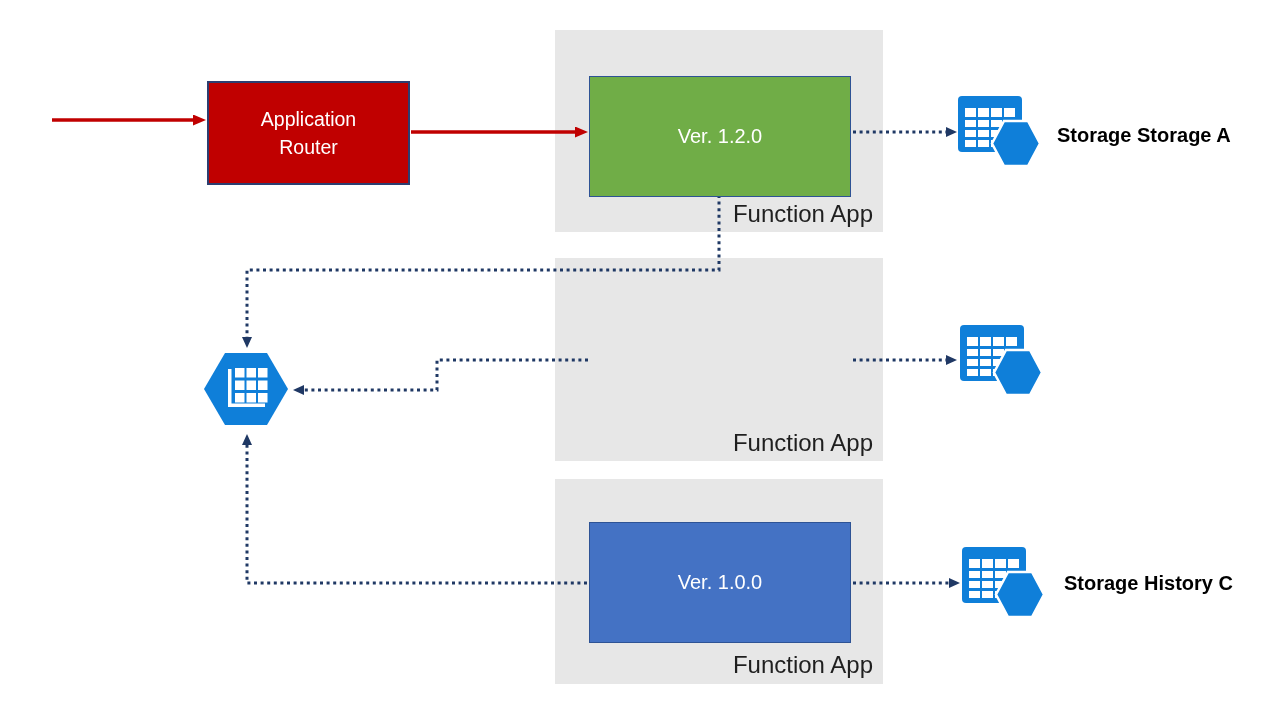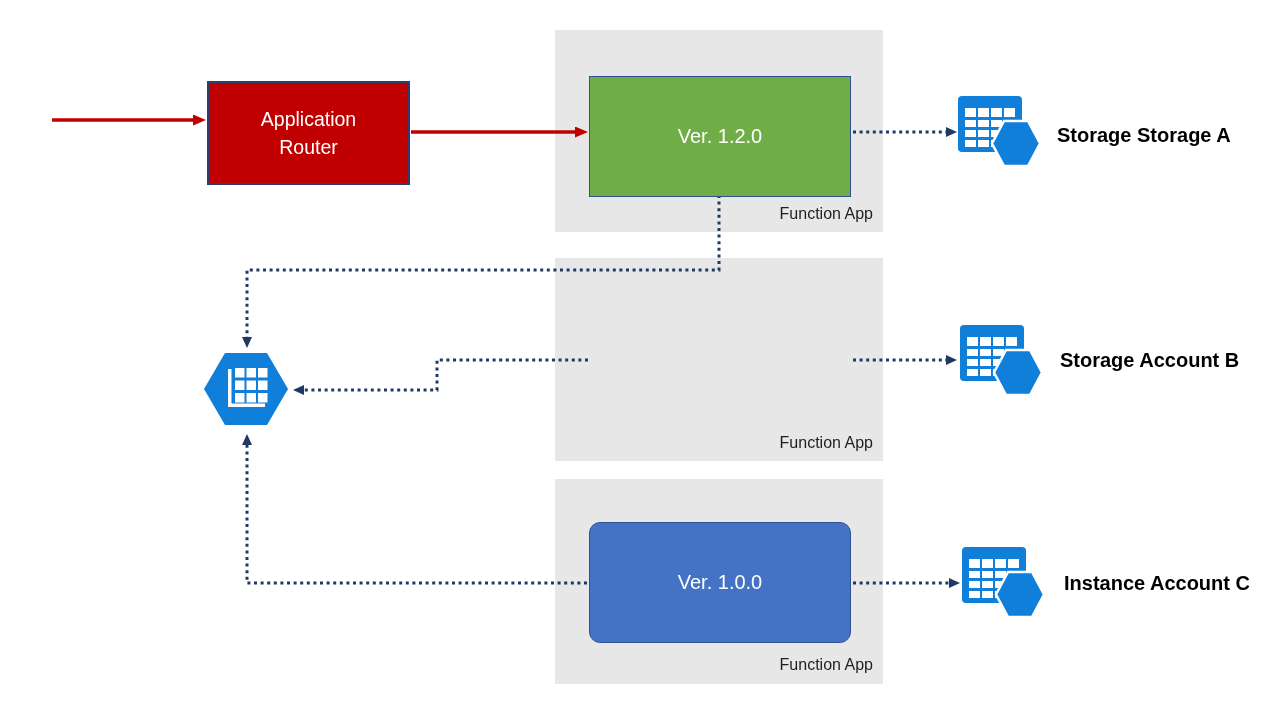--- a/index.html
+++ b/index.html
@@ -5,21 +5,21 @@
   html,body{margin:0;padding:0;background:#fff;}
   #canvas{
     position:relative;width:1280px;height:720px;background:#fff;overflow:hidden;
     font-family:"Liberation Sans","DejaVu Sans",sans-serif;
   }
   .abs{position:absolute;}
   
   .panel{left:555px;width:328px;background:var(--panel-gray);}
   .panel-label{
     left:563px;width:310px;height:24px;line-height:24px;
-    text-align:right;font-size:16px;color:var(--label-dark);
+    text-align:right;font-size:24px;color:var(--label-dark);
   }
   
   .vbox{
     left:589px;width:262px;height:121px;box-sizing:border-box;
     border:1.5px solid var(--box-border);
     display:flex;align-items:center;justify-content:center;
     color:#fff;font-size:20px;
   }
   .vbox.green{background:var(--green);}
   .vbox.blue{background:var(--blue);}
@@ -76,21 +76,21 @@
     <path d="M587 583 H247 V444" class="dot-line" marker-end="url(#ah-navy)"></path>
   </svg>
 
   <div class="abs router">
     <span>Application Router</span>
   </div>
 
   <div class="abs vbox green" style="top:76px;">
     <span>Ver. 1.2.0</span>
   </div>
-  <div class="abs vbox blue" style="top:522px;border-radius:11px;">
+  <div class="abs vbox blue" style="top:522px;">
     <span>Ver. 1.0.0</span>
   </div>
 
   <div class="abs panel-label" style="top:202px;">Function App</div>
   <div class="abs panel-label" style="top:431px;">Function App</div>
   <div class="abs panel-label" style="top:653px;">Function App</div>
 
   <svg class="abs" style="left:958px;top:96px;" width="84" height="72" viewBox="0 0 84 72">
     <rect x="0" y="0" width="64" height="56" rx="4" class="az"></rect>
     <rect x="7" y="12" width="11" height="9" class="cell"></rect>
@@ -146,22 +146,21 @@
       <rect x="33" y="34" width="11" height="7" class="cell"></rect>
       <rect x="46" y="34" width="11" height="7" class="cell"></rect>
     <rect x="7" y="44" width="11" height="7" class="cell"></rect>
       <rect x="20" y="44" width="11" height="7" class="cell"></rect>
       <rect x="33" y="44" width="11" height="7" class="cell"></rect>
       <rect x="46" y="44" width="11" height="7" class="cell"></rect>
     <polygon points="34,47.5 46,25 70,25 82,47.5 70,70 46,70" class="az hexsep"></polygon>
   </svg>
 
   <div class="abs node-label" style="left:1057px;top:121px;">Storage Storage A</div>
-  <div class="abs node-label" style="left:1060px;top:346px;">Storage Account B</div>
-  <div class="abs node-label" style="left:1064px;top:569px;">Instance Account C</div>
+  <div class="abs node-label" style="left:1064px;top:569px;">Storage History C</div>
 
   <svg class="abs" style="left:203px;top:351px;" width="86" height="76" viewBox="0 0 86 76">
     <polygon points="1,38 22,2 64,2 85,38 64,74 22,74" class="az"></polygon>
     <rect x="25" y="18" width="3.5" height="38" class="cell"></rect>
     <rect x="25" y="52.5" width="37" height="3.5" class="cell"></rect>
     <rect x="32" y="17" width="9.5" height="9.5" class="cell"></rect>
       <rect x="43.5" y="17" width="9.5" height="9.5" class="cell"></rect>
       <rect x="55" y="17" width="9.5" height="9.5" class="cell"></rect>
     <rect x="32" y="29.5" width="9.5" height="9.5" class="cell"></rect>
       <rect x="43.5" y="29.5" width="9.5" height="9.5" class="cell"></rect>

